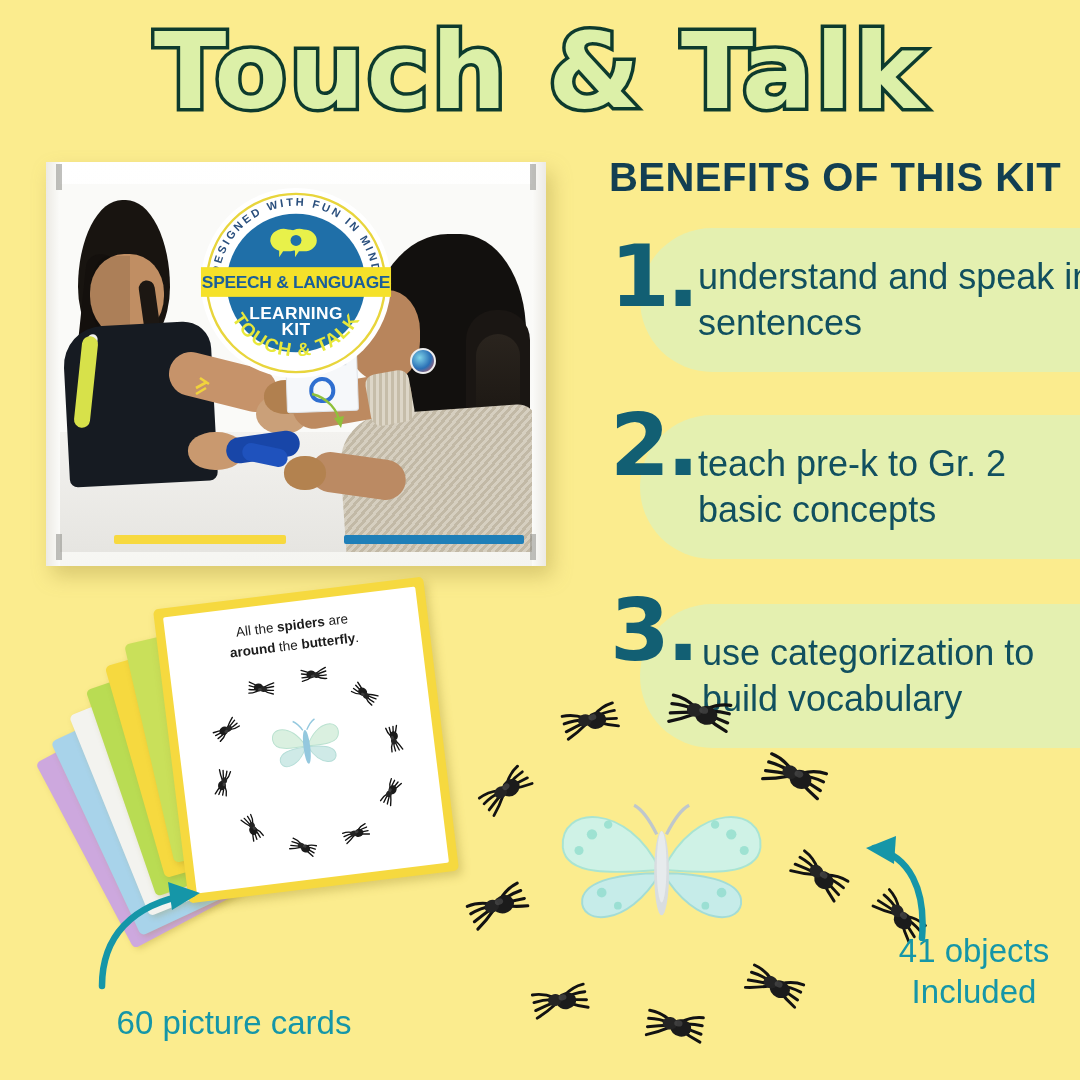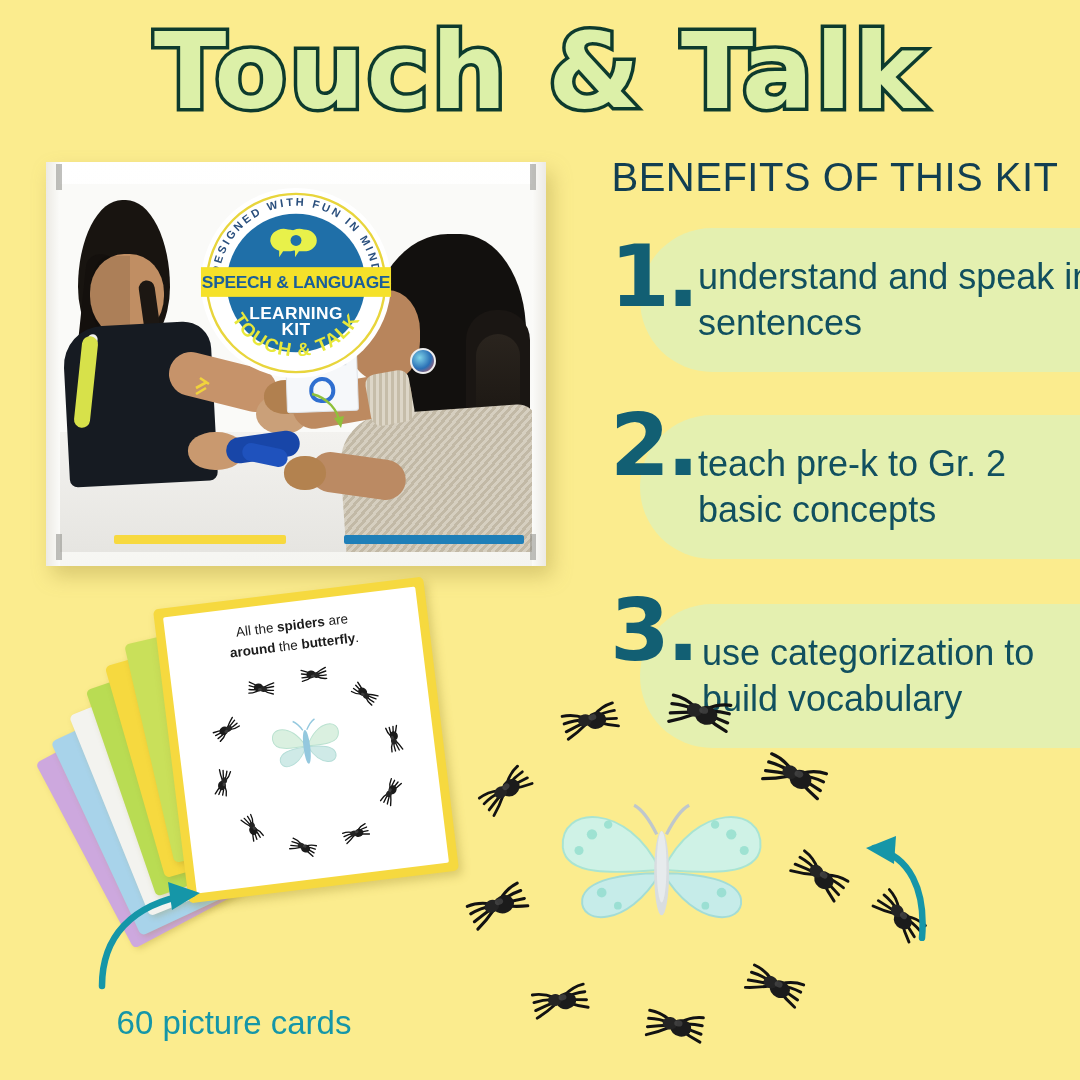--- a/index.html
+++ b/index.html
@@ -23,21 +23,21 @@
     -webkit-text-stroke:7px #0d3b2e;
     paint-order:stroke fill;
     font-family:"DejaVu Sans", sans-serif;
     line-height:1.1;
   }
 
   
   .benefits-heading {
     position:absolute; left:600px; top:155px; width:470px;
     text-align:center;
-    font-size:40px; font-weight:400; letter-spacing:.5px;
+    font-size:40px; font-weight:700; letter-spacing:.5px;
     color:#123f52;
   }
   .benefit {
     position:absolute;
     left:640px; width:460px;
     background:#e4f0b0;
     border-top-left-radius:120px;
     border-bottom-left-radius:120px;
     display:flex; align-items:center;
   }
@@ -744,14 +744,18 @@
   <svg style="position:absolute;left:96px;top:880px;width:130px;height:110px" viewBox="0 0 130 110">
     <path d="M6 106 C 6 58, 34 24, 96 14" stroke="#1596a8" stroke-width="6.5" fill="none" stroke-linecap="round"></path>
     <path d="M72 2 L104 13 L76 30 Z" fill="#1596a8"></path>
   </svg>
   <div class="caption" id="cap-cards">60 picture cards</div>
 
   <svg style="position:absolute;left:862px;top:836px;width:130px;height:105px" viewBox="0 0 130 105">
     <path d="M60 102 C 64 54, 48 20, 12 12" stroke="#1596a8" stroke-width="6.5" fill="none" stroke-linecap="round"></path>
     <path d="M34 0 L4 12 L32 28 Z" fill="#1596a8"></path>
   </svg>
+  <div class="caption" id="cap-objects">
+    <div>41 objects</div>
+    <div>Included</div>
+  </div>
 
 </div>
 
 </body></html>

